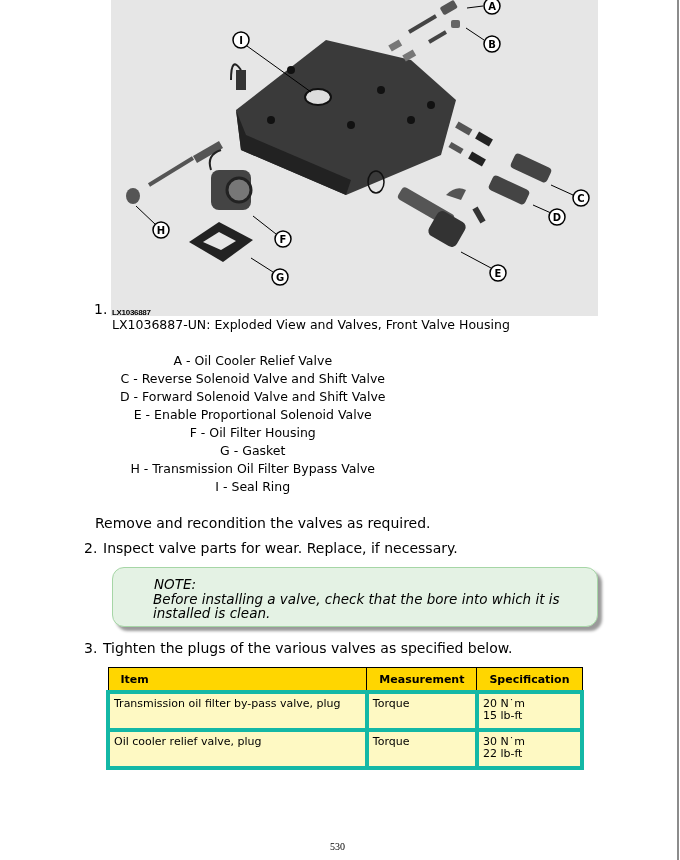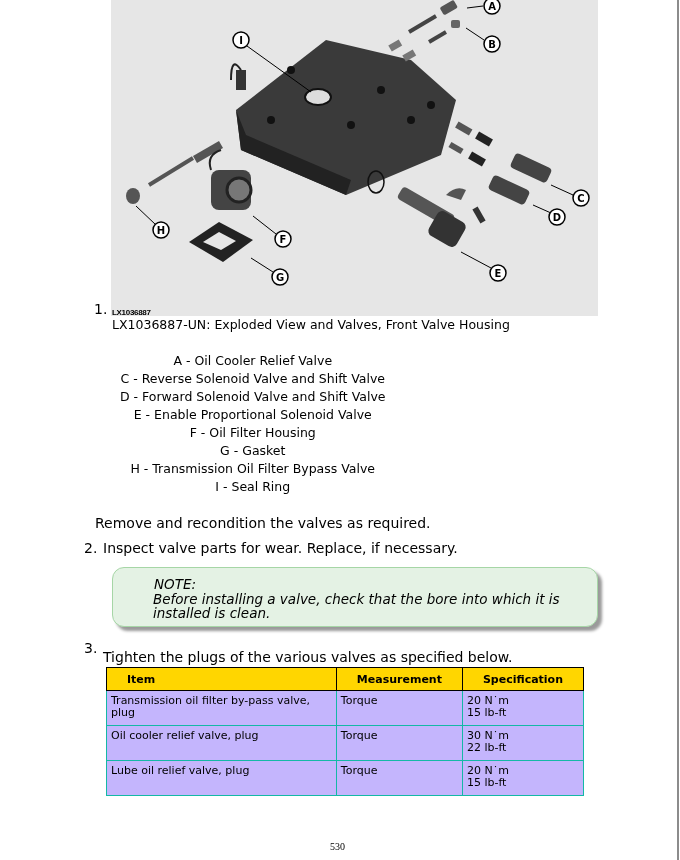--- a/index.html
+++ b/index.html
@@ -11,22 +11,22 @@
   .step-num { position:absolute; font-size:14px; }
   .fig-id { position:absolute; left:112px; top:308px; font-family:"Liberation Sans", sans-serif; font-weight:bold; font-size:8px; letter-spacing:-0.3px; }
   .caption { position:absolute; left:112px; top:317px; font-size:12.5px;text-align:right; }
   .legend { position:absolute; left:112px; top:344px; margin:8px; padding:0; list-style:none; font-size:12.5px; line-height:18px;text-align:center; }
   .para { position:absolute; font-size:14px; }
   .note { position:absolute; left:112px; top:567px; width:484px; height:58px; background:#e4f2e4;
           border:1.5px solid #a6d6a6; border-radius:12px; box-shadow:4px 4px 3px #9a9a9a; }
   .note-title { position:absolute; left:34px; top:8px; font-size:13.5px; font-style:italic;margin-left:7px; }
   .note-body { position:absolute; left:40px; top:24px; width:410px; font-size:13.5px; font-style:italic; line-height:14px; }
   table.spec { position:absolute; left:106px; top:667px; width:478px; border-collapse:collapse; font-size:11px; }
-  table.spec th { background:#ffd600; text-align:left; padding:3px 20px; border:1px solid #000; font-weight:bold; height:16px; }
-  table.spec td { background:#c4b5fd; vertical-align:top; padding:4px 4px; border:1px solid #14b8a6; height:26px; line-height:12px; }
+  table.spec th { background:#ffd600; text-align:left; padding:3px 12px; border:1px solid #000; font-weight:bold; height:16px; }
+  table.spec td { background:#fef9c3; vertical-align:top; padding:4px 4px; border:4px solid #14b8a6; height:26px; line-height:12px; }
   table.spec td.c1 { width:304px; }
   table.spec td.c2 { width:76px; }
   .page-num { position:absolute; left:330px; top:841px; font-family:Liberation Serif, serif; font-size:10px; }
 </style>
 </head>
 <body>
 
 <div class="right-rule"></div>
 
 <div class="figure">
@@ -140,42 +140,37 @@
 
 <span class="step-num" style="left:84px; top:540px;">2.</span>
 <div class="para" style="left:103px; top:540px;">Inspect valve parts for wear. Replace, if necessary.</div>
 
 <div class="note">
   <div class="note-title">NOTE:</div>
   <div class="note-body">Before installing a valve, check that the bore into which it is installed is clean.</div>
 </div>
 
 <span class="step-num" style="left:84px; top:640px;">3.</span>
-<div class="para" style="left:103px; top:640px;margin-top:9px;">Tighten the plugs of the various valves as specified below.</div>
+<div class="para" style="left:103px; top:640px;">Tighten the plugs of the various valves as specified below.</div>
 
 <table class="spec">
   <thead>
     <tr>
       <th>Item</th>
       <th>Measurement</th>
       <th>Specification</th>
     </tr>
   </thead>
   <tbody>
     <tr>
       <td class="c1">Transmission oil filter by-pass valve, plug</td>
       <td class="c2">Torque</td>
       <td><span>20 N˙m</span><br><span>15 lb-ft</span></td>
     </tr>
     <tr>
       <td class="c1">Oil cooler relief valve, plug</td>
       <td class="c2">Torque</td>
       <td><span>30 N˙m</span><br><span>22 lb-ft</span></td>
     </tr>
-    <tr>
-      <td class="c1">Lube oil relief valve, plug</td>
-      <td class="c2">Torque</td>
-      <td><span>20 N˙m</span><br><span>15 lb-ft</span></td>
-    </tr>
   </tbody>
 </table>
 
 <div class="page-num">530</div>
 
 </body></html>

